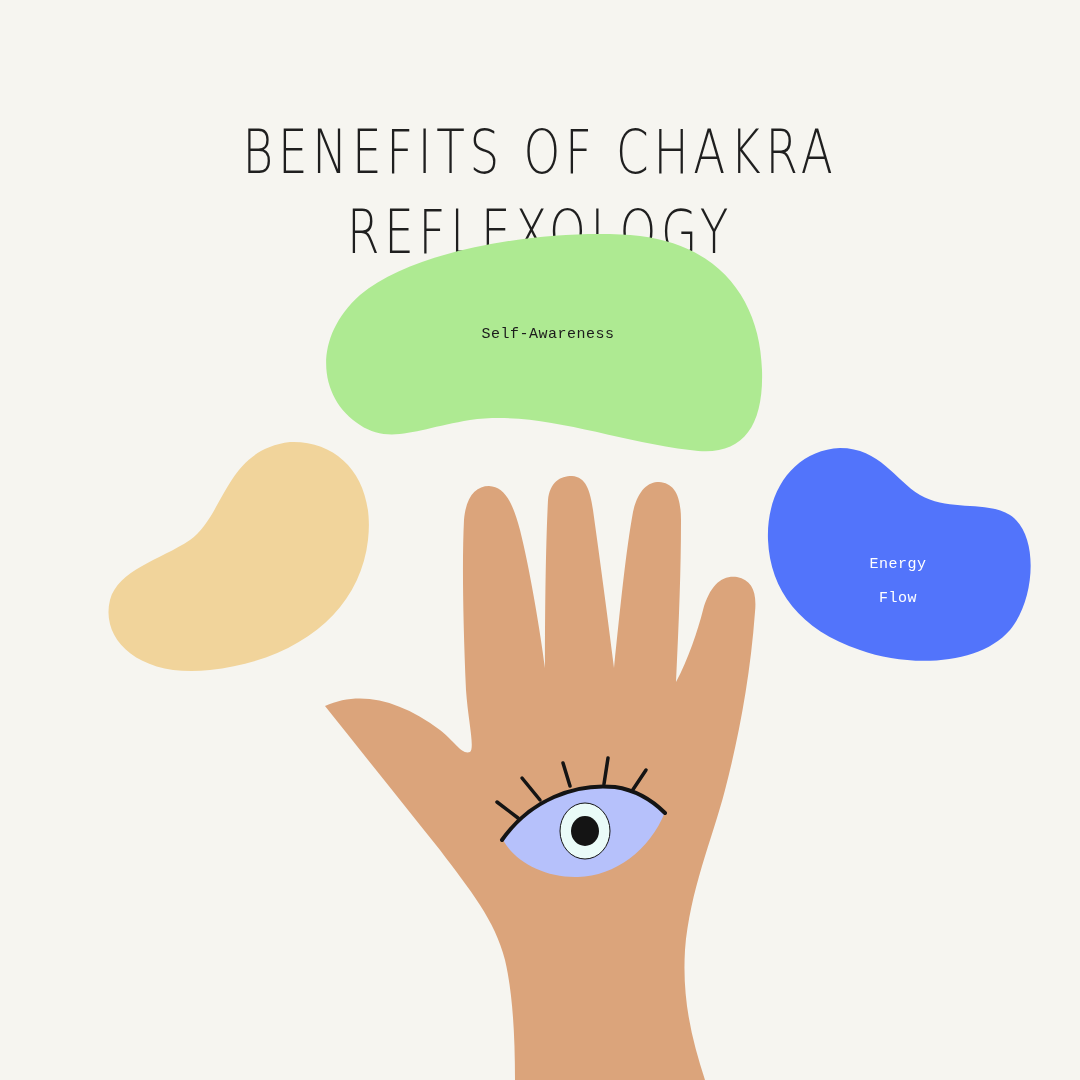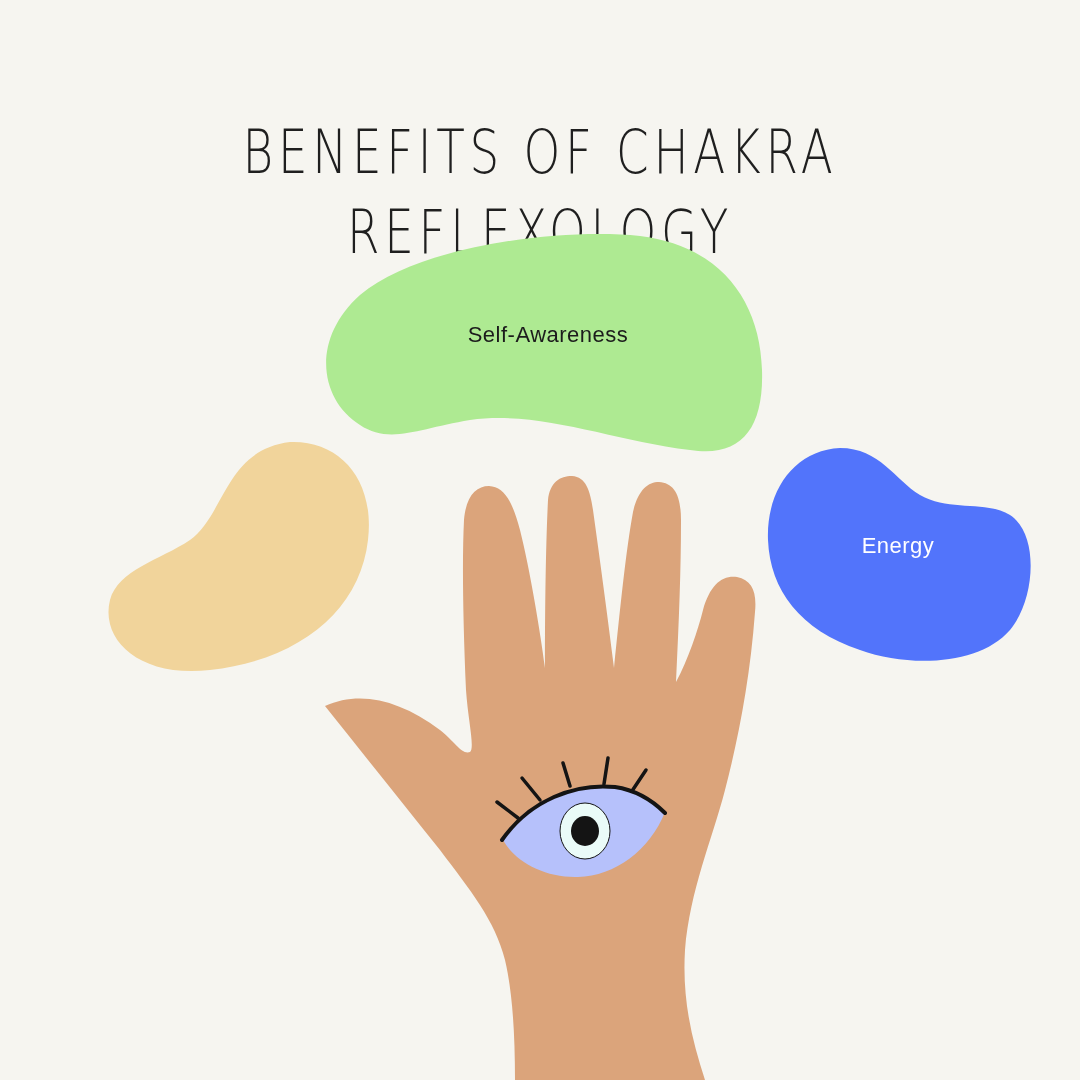--- a/index.html
+++ b/index.html
@@ -32,40 +32,40 @@
     .canvas {
       position: absolute;
       left: 0;
       top: 0;
       width: 1080px;
       height: 1080px;
     }
     .blob-label {
       position: absolute;
       text-align: center;
-      font-family: Liberation Sans, sans-serif;
-      font-size: 22px;
+      font-family: Liberation Mono, monospace;
+      font-size: 15px;
       line-height: 34px;
       letter-spacing: 0.5px;
     }
     .label-self {
       left: 408px;
       top: 318px;
       width: 280px;
       color: #1c1c1c;
     }
     .label-emotional {
       left: 186px;
       top: 539px;
       width: 160px;
       color: #1c1c1c;
     }
     .label-energy {
       left: 818px;
-      top: 529px;
+      top: 548px;
       width: 160px;
       color: #ffffff;
       text-align: center;
     }
   </style>
 </head>
 <body>
 
 <div class="title">BENEFITS OF CHAKRA REFLEXOLOGY</div>
 
@@ -146,13 +146,14 @@
 
 <div class="blob-label label-self">
   <div>Self-Awareness</div>
 </div>
 
 <div class="blob-label label-emotional">
 </div>
 
 <div class="blob-label label-energy">
   <div>Energy</div>
+  <div>Flow</div>
 </div>
 
 </body></html>

